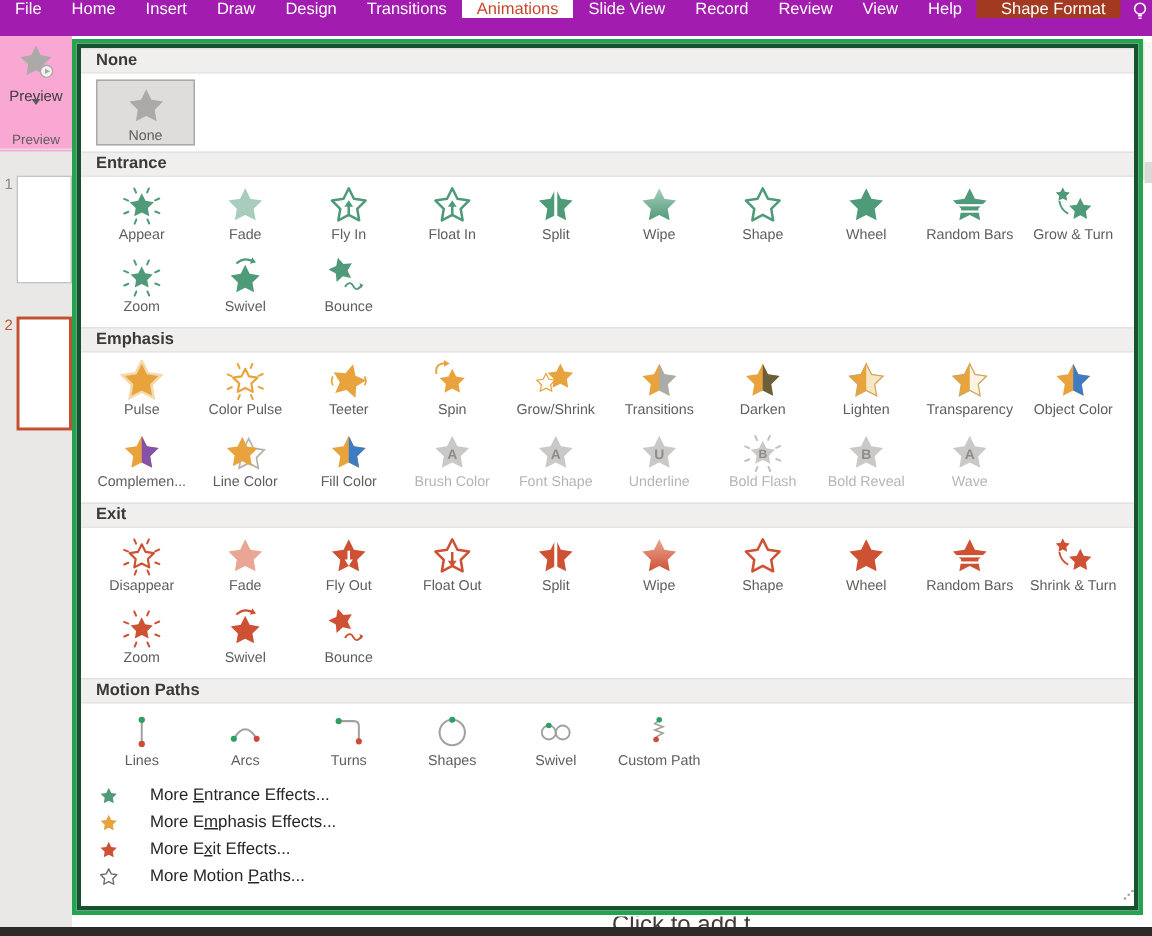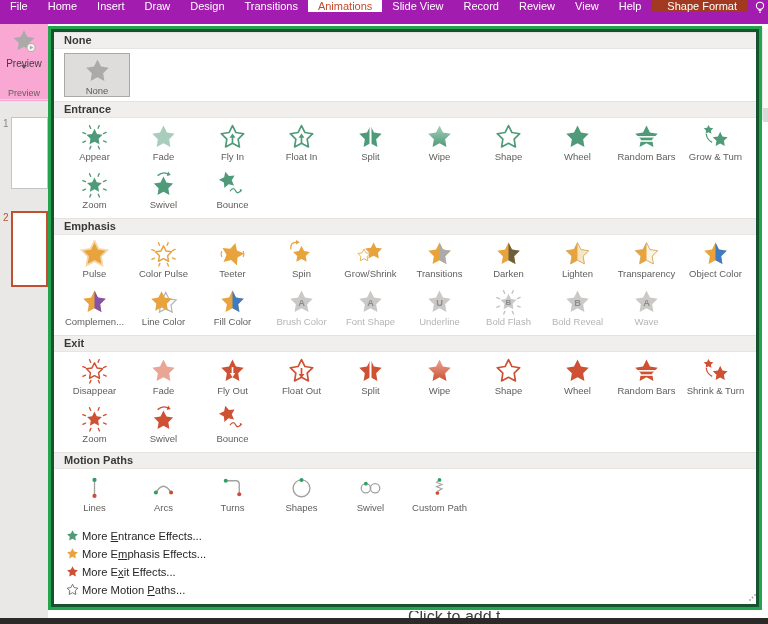--- a/index.html
+++ b/index.html
@@ -60,21 +60,21 @@
   .gitem { width:69px; height:48px; display:flex; flex-direction:column;
     align-items:center; padding-top:2px; cursor:default; }
   .gicon { height:28px; display:flex; align-items:center; }
   .gicon svg { width:29px; height:27px; display:block; }
   .glabel { font-size:9.5px; color:#5F5E5C; margin-top:1px; white-space:nowrap; }
   .gitem.dis .glabel { color:#B7B5B3; }
   .none-row { padding-top:4px; padding-bottom:4px; }
   .none-row .gitem { width:66px; height:44px; margin-left:4px;
     background:#DFDDDB; border:1px solid #ABA9A7; }
   .more { padding:3px 0 0 12px; }
-  .more-item { display:flex; align-items:flex-end; gap:3px; height:18px;
+  .more-item { display:flex; align-items:flex-start; gap:21px; height:18px;
     font-size:11.2px; color:#262625; cursor:default; }
   .more-item svg { width:13px; height:13px; flex:0 0 13px; }
   .more-item.dis { color:#ABA9A7; }
   .accel { text-decoration:underline; }
   .resize { position:absolute; right:2px; bottom:1px; z-index:6; }
 </style>
 </head>
 <body>
 
 <div class="ribbon">

